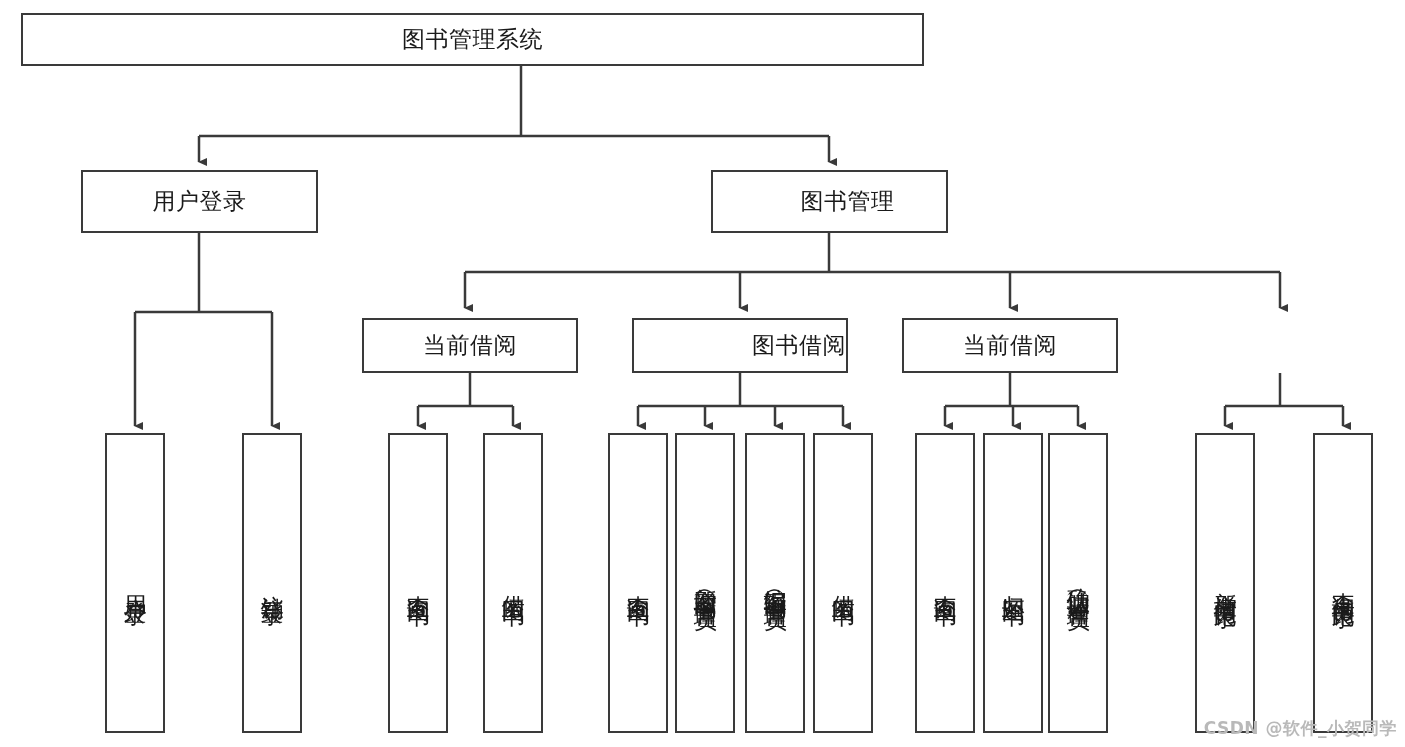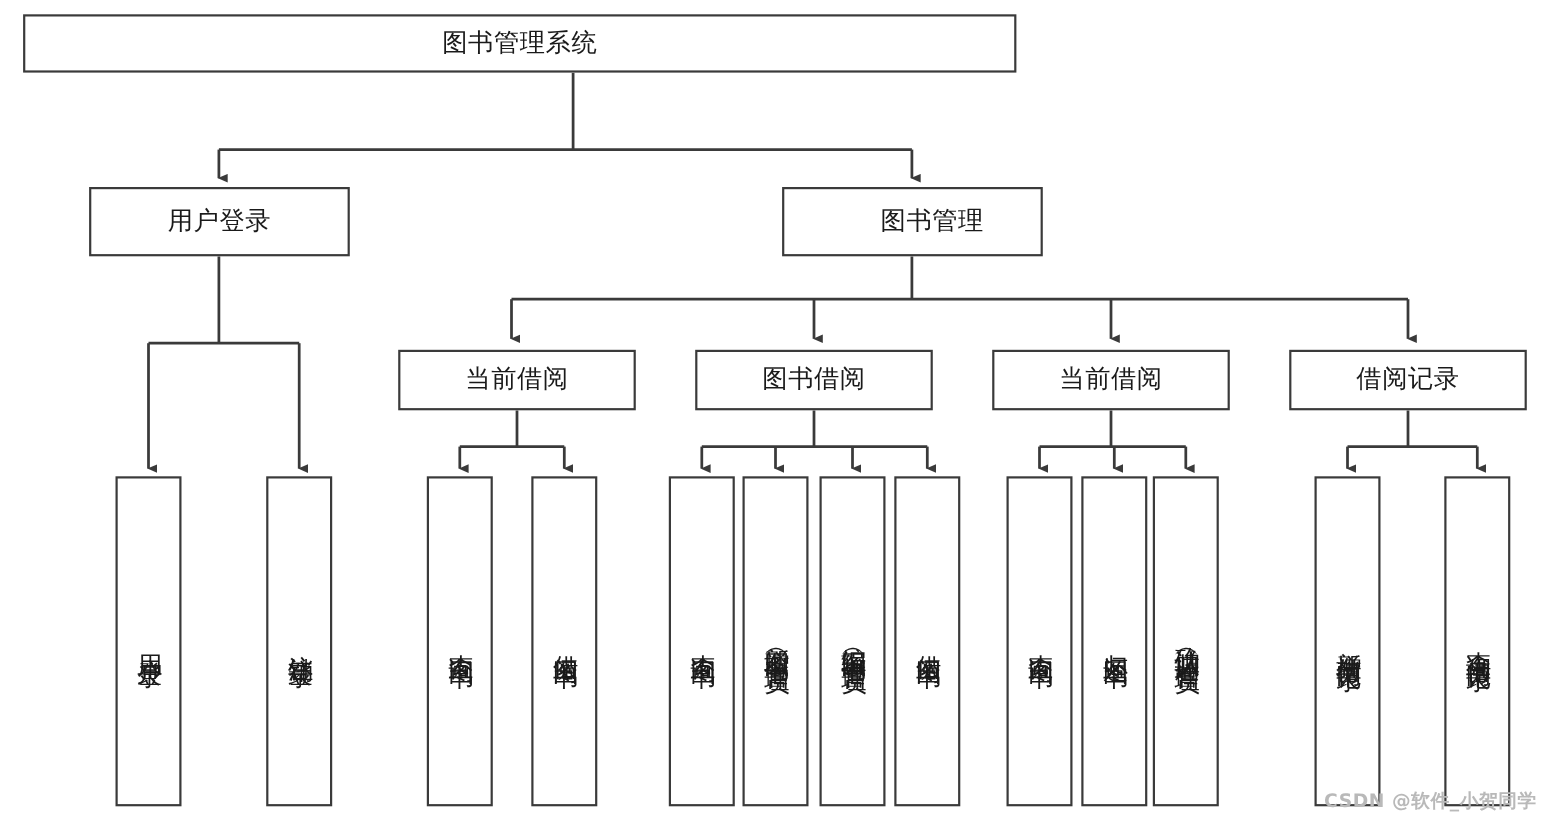--- a/index.html
+++ b/index.html
@@ -124,28 +124,25 @@
   <div class="node-box" style="left:81px; top:170px; width:237px; height:63px;">
     <span class="node-label-h">用户登录</span>
   </div>
   <div class="node-box" style="left:711px; top:170px; width:237px; height:63px;padding-left:36px;">
     <span class="node-label-h">图书管理</span>
   </div>
 
   <div class="node-box" style="left:362px; top:318px; width:216px; height:55px;">
     <span class="node-label-h">当前借阅</span>
   </div>
-  <div class="node-box" style="left:632px; top:318px; width:216px; height:55px;">
+  <div class="node-box" style="left:632px; top:318px; width:216px; height:55px;justify-content:flex-end;">
     <span class="node-label-h">图书借阅</span>
   </div>
   <div class="node-box" style="left:902px; top:318px; width:216px; height:55px;text-align:center;">
     <span class="node-label-h">当前借阅</span>
-  </div>
-  <div class="node-box" style="left:1172px; top:318px; width:216px; height:55px;">
-    <span class="node-label-h">借阅记录</span>
   </div>
 
   <div class="node-box" style="left:105px; top:433px; width:60px; height:300px;">
     <span class="node-label-v">用户登录</span>
   </div>
   <div class="node-box" style="left:242px; top:433px; width:60px; height:300px;">
     <span class="node-label-v">注销登录</span>
   </div>
 
   <div class="node-box" style="left:388px; top:433px; width:60px; height:300px;">

